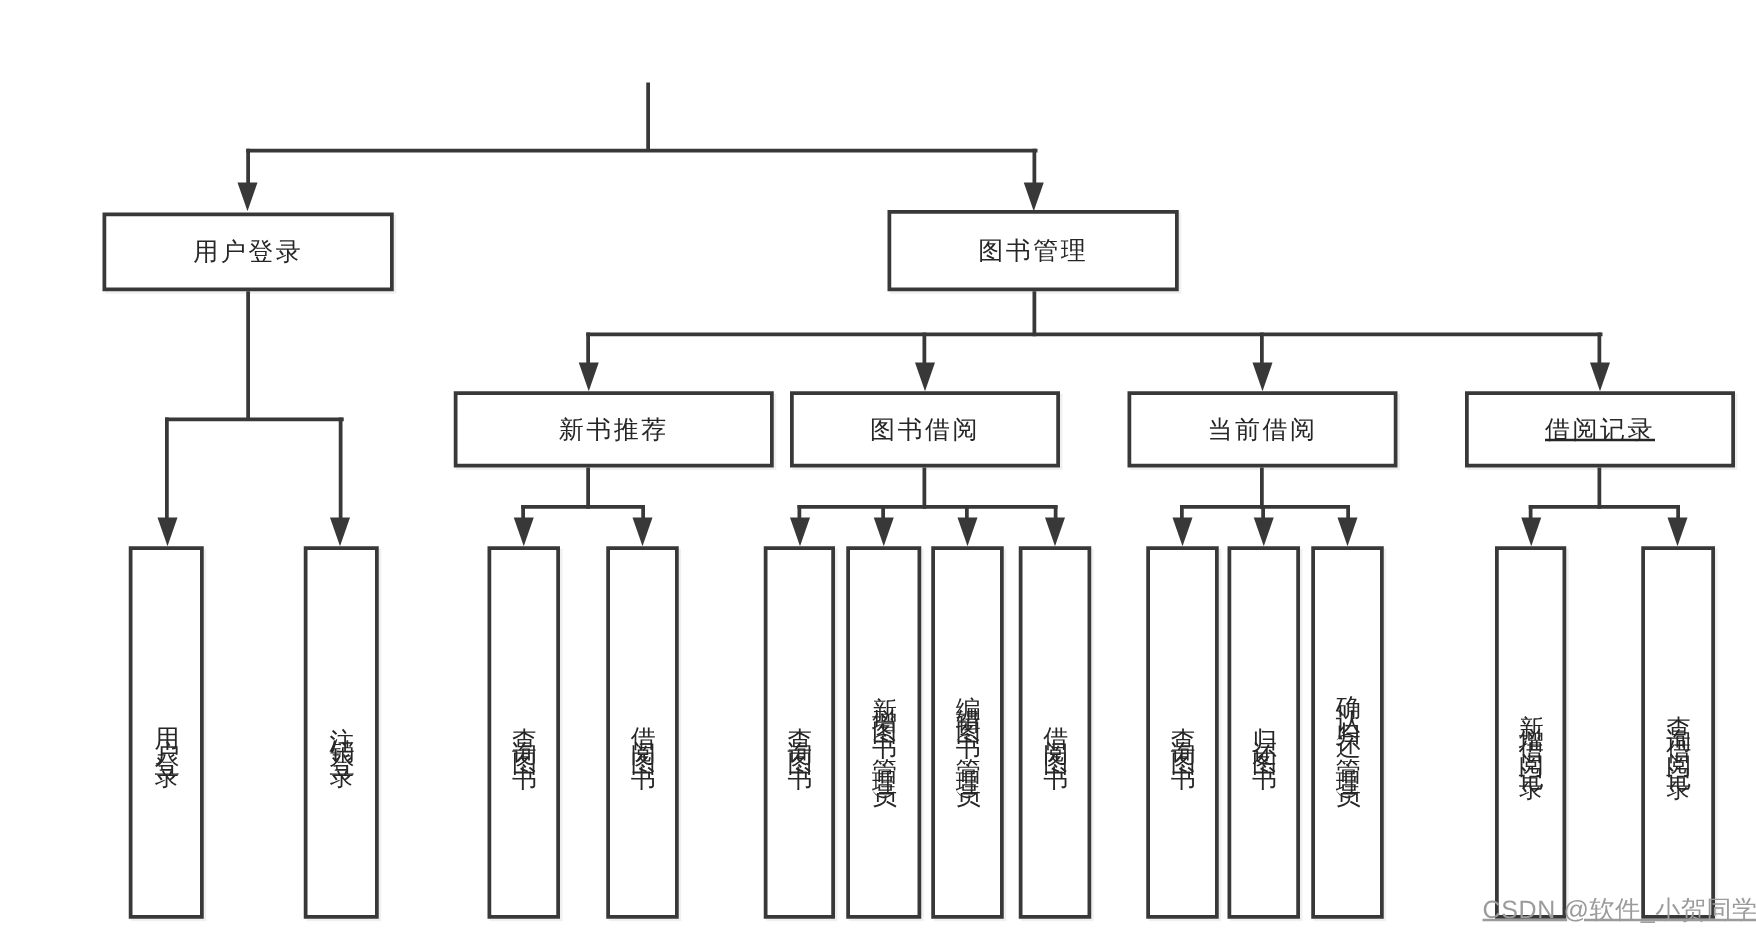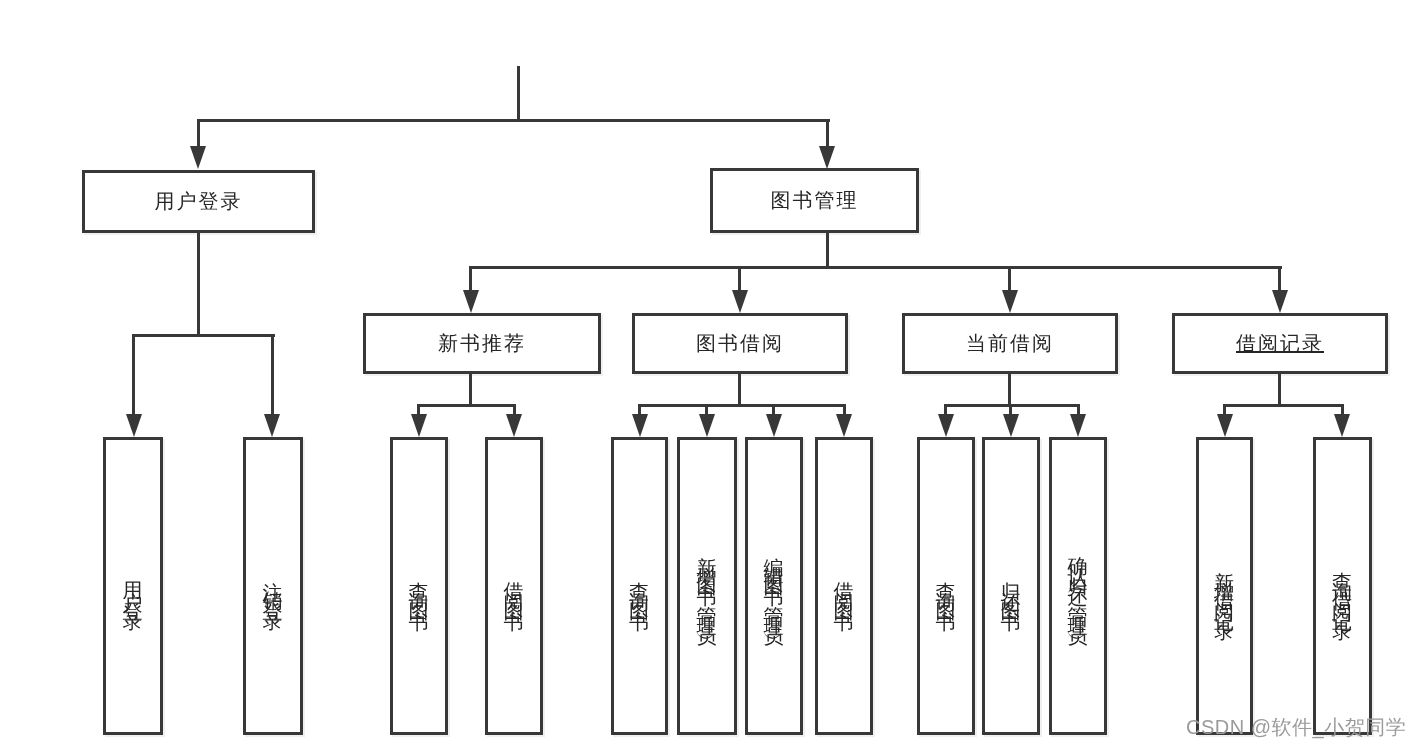--- a/index.html
+++ b/index.html
@@ -47,39 +47,40 @@
     border-top:23px solid var(--line);
   }
   .watermark{
     position:absolute;
     left:1186px;top:714px;
     font-size:20px;
     color:var(--wm);
     letter-spacing:0.5px;
     white-space:nowrap;
     z-index:10;
+    text-decoration:underline;
   }
 </style>
 </head>
 <body>
 
 <div id="canvas">
 
 
   <div class="vl" style="left:517px;top:66px;height:54px;"></div>
   <div class="hl" style="left:197px;top:119px;width:633px;"></div>
   <div class="vl" style="left:197px;top:119px;height:30px;"></div>
   <div class="ah" style="left:190px;top:146px;"></div>
   <div class="vl" style="left:826px;top:119px;height:30px;"></div>
   <div class="ah" style="left:819px;top:146px;"></div>
 
   <div class="box" style="left:82px;top:170px;width:233px;height:63px;">
     <span class="lbl">用户登录</span>
   </div>
-  <div class="box" style="left:710px;top:168px;width:209px;height:65px;">
+  <div class="box" style="left:710px;top:168px;width:233px;height:65px;">
     <span class="lbl">图书管理</span>
   </div>
 
   <div class="vl" style="left:197px;top:233px;height:103px;"></div>
   <div class="hl" style="left:132px;top:334px;width:143px;"></div>
   <div class="vl" style="left:132px;top:334px;height:82px;"></div>
   <div class="ah" style="left:126px;top:414px;"></div>
   <div class="vl" style="left:271px;top:334px;height:82px;"></div>
   <div class="ah" style="left:264px;top:414px;"></div>
 
@@ -87,21 +88,21 @@
   <div class="hl" style="left:469px;top:266px;width:813px;"></div>
   <div class="vl" style="left:469px;top:266px;height:26px;"></div>
   <div class="ah" style="left:463px;top:290px;"></div>
   <div class="vl" style="left:738px;top:266px;height:26px;"></div>
   <div class="ah" style="left:732px;top:290px;"></div>
   <div class="vl" style="left:1008px;top:266px;height:26px;"></div>
   <div class="ah" style="left:1002px;top:290px;"></div>
   <div class="vl" style="left:1278px;top:266px;height:26px;"></div>
   <div class="ah" style="left:1272px;top:290px;"></div>
 
-  <div class="box" style="left:363px;top:313px;width:238px;height:61px;">
+  <div class="box" style="left:363px;top:313px;width:256px;height:61px;">
     <span class="lbl">新书推荐</span>
   </div>
   <div class="box" style="left:632px;top:313px;width:216px;height:61px;">
     <span class="lbl">图书借阅</span>
   </div>
   <div class="box" style="left:902px;top:313px;width:216px;height:61px;">
     <span class="lbl">当前借阅</span>
   </div>
   <div class="box" style="left:1172px;top:313px;width:216px;height:61px;text-decoration:underline;">
     <span class="lbl">借阅记录</span>

